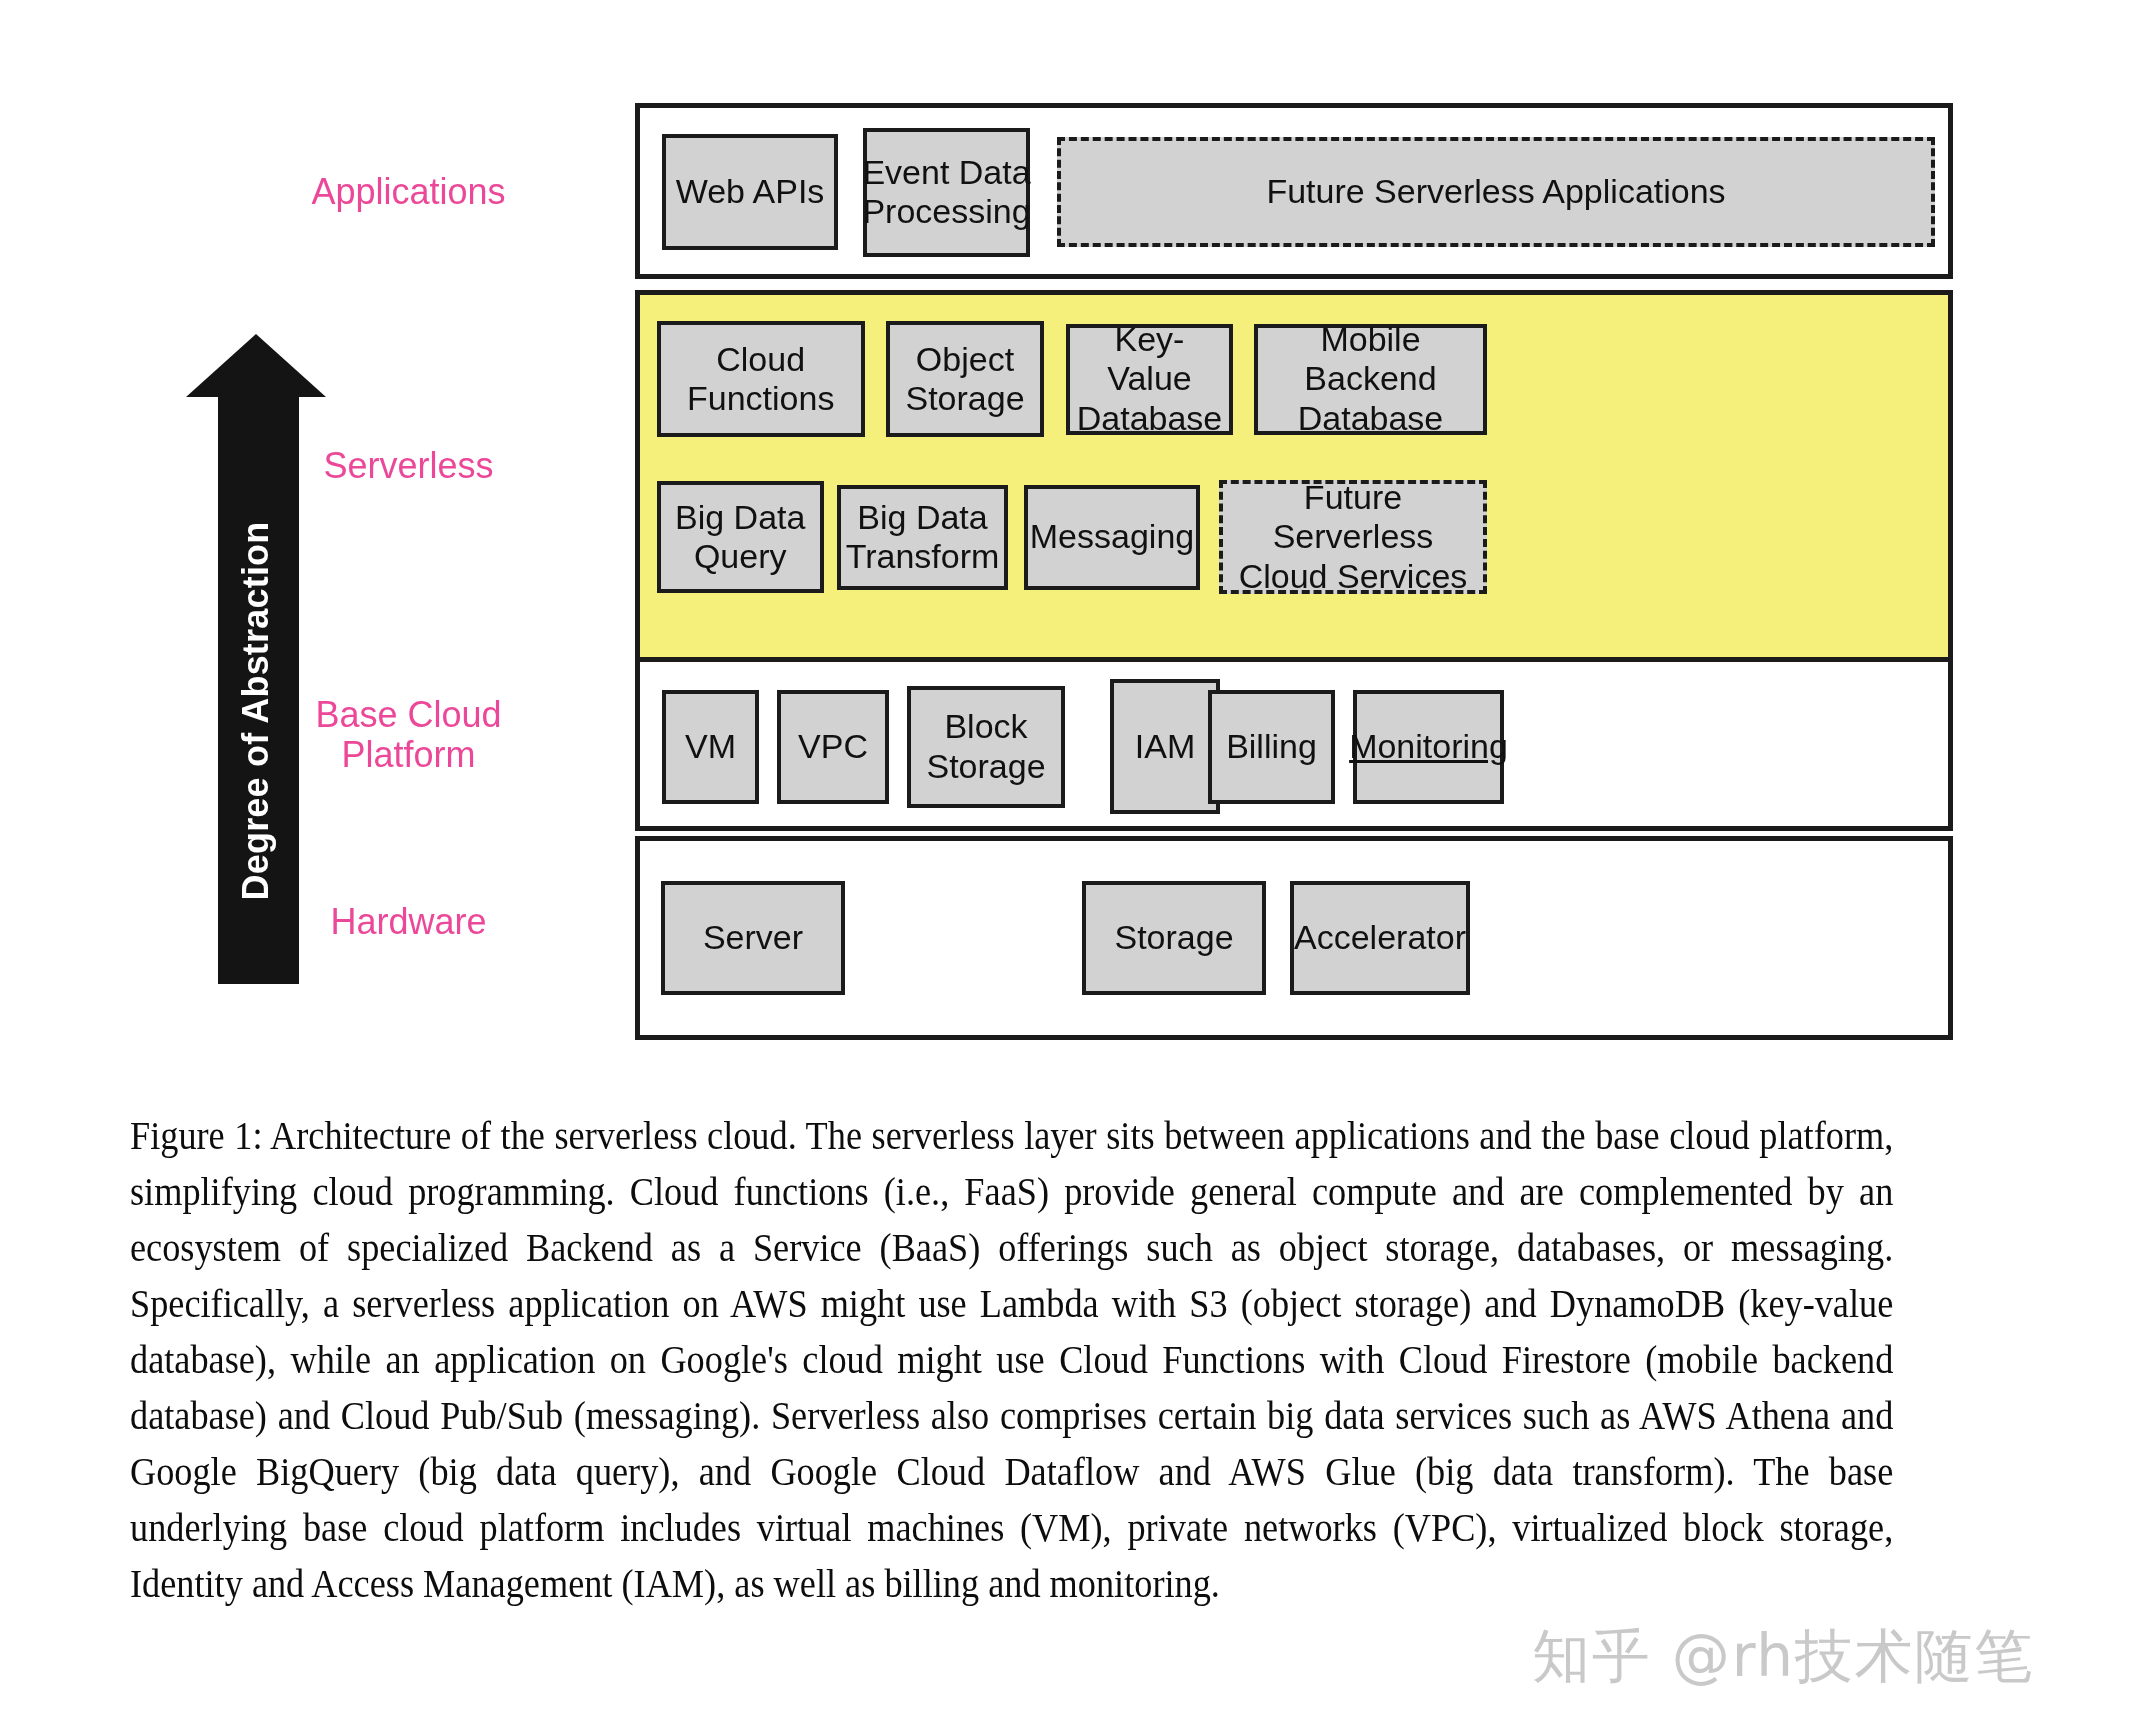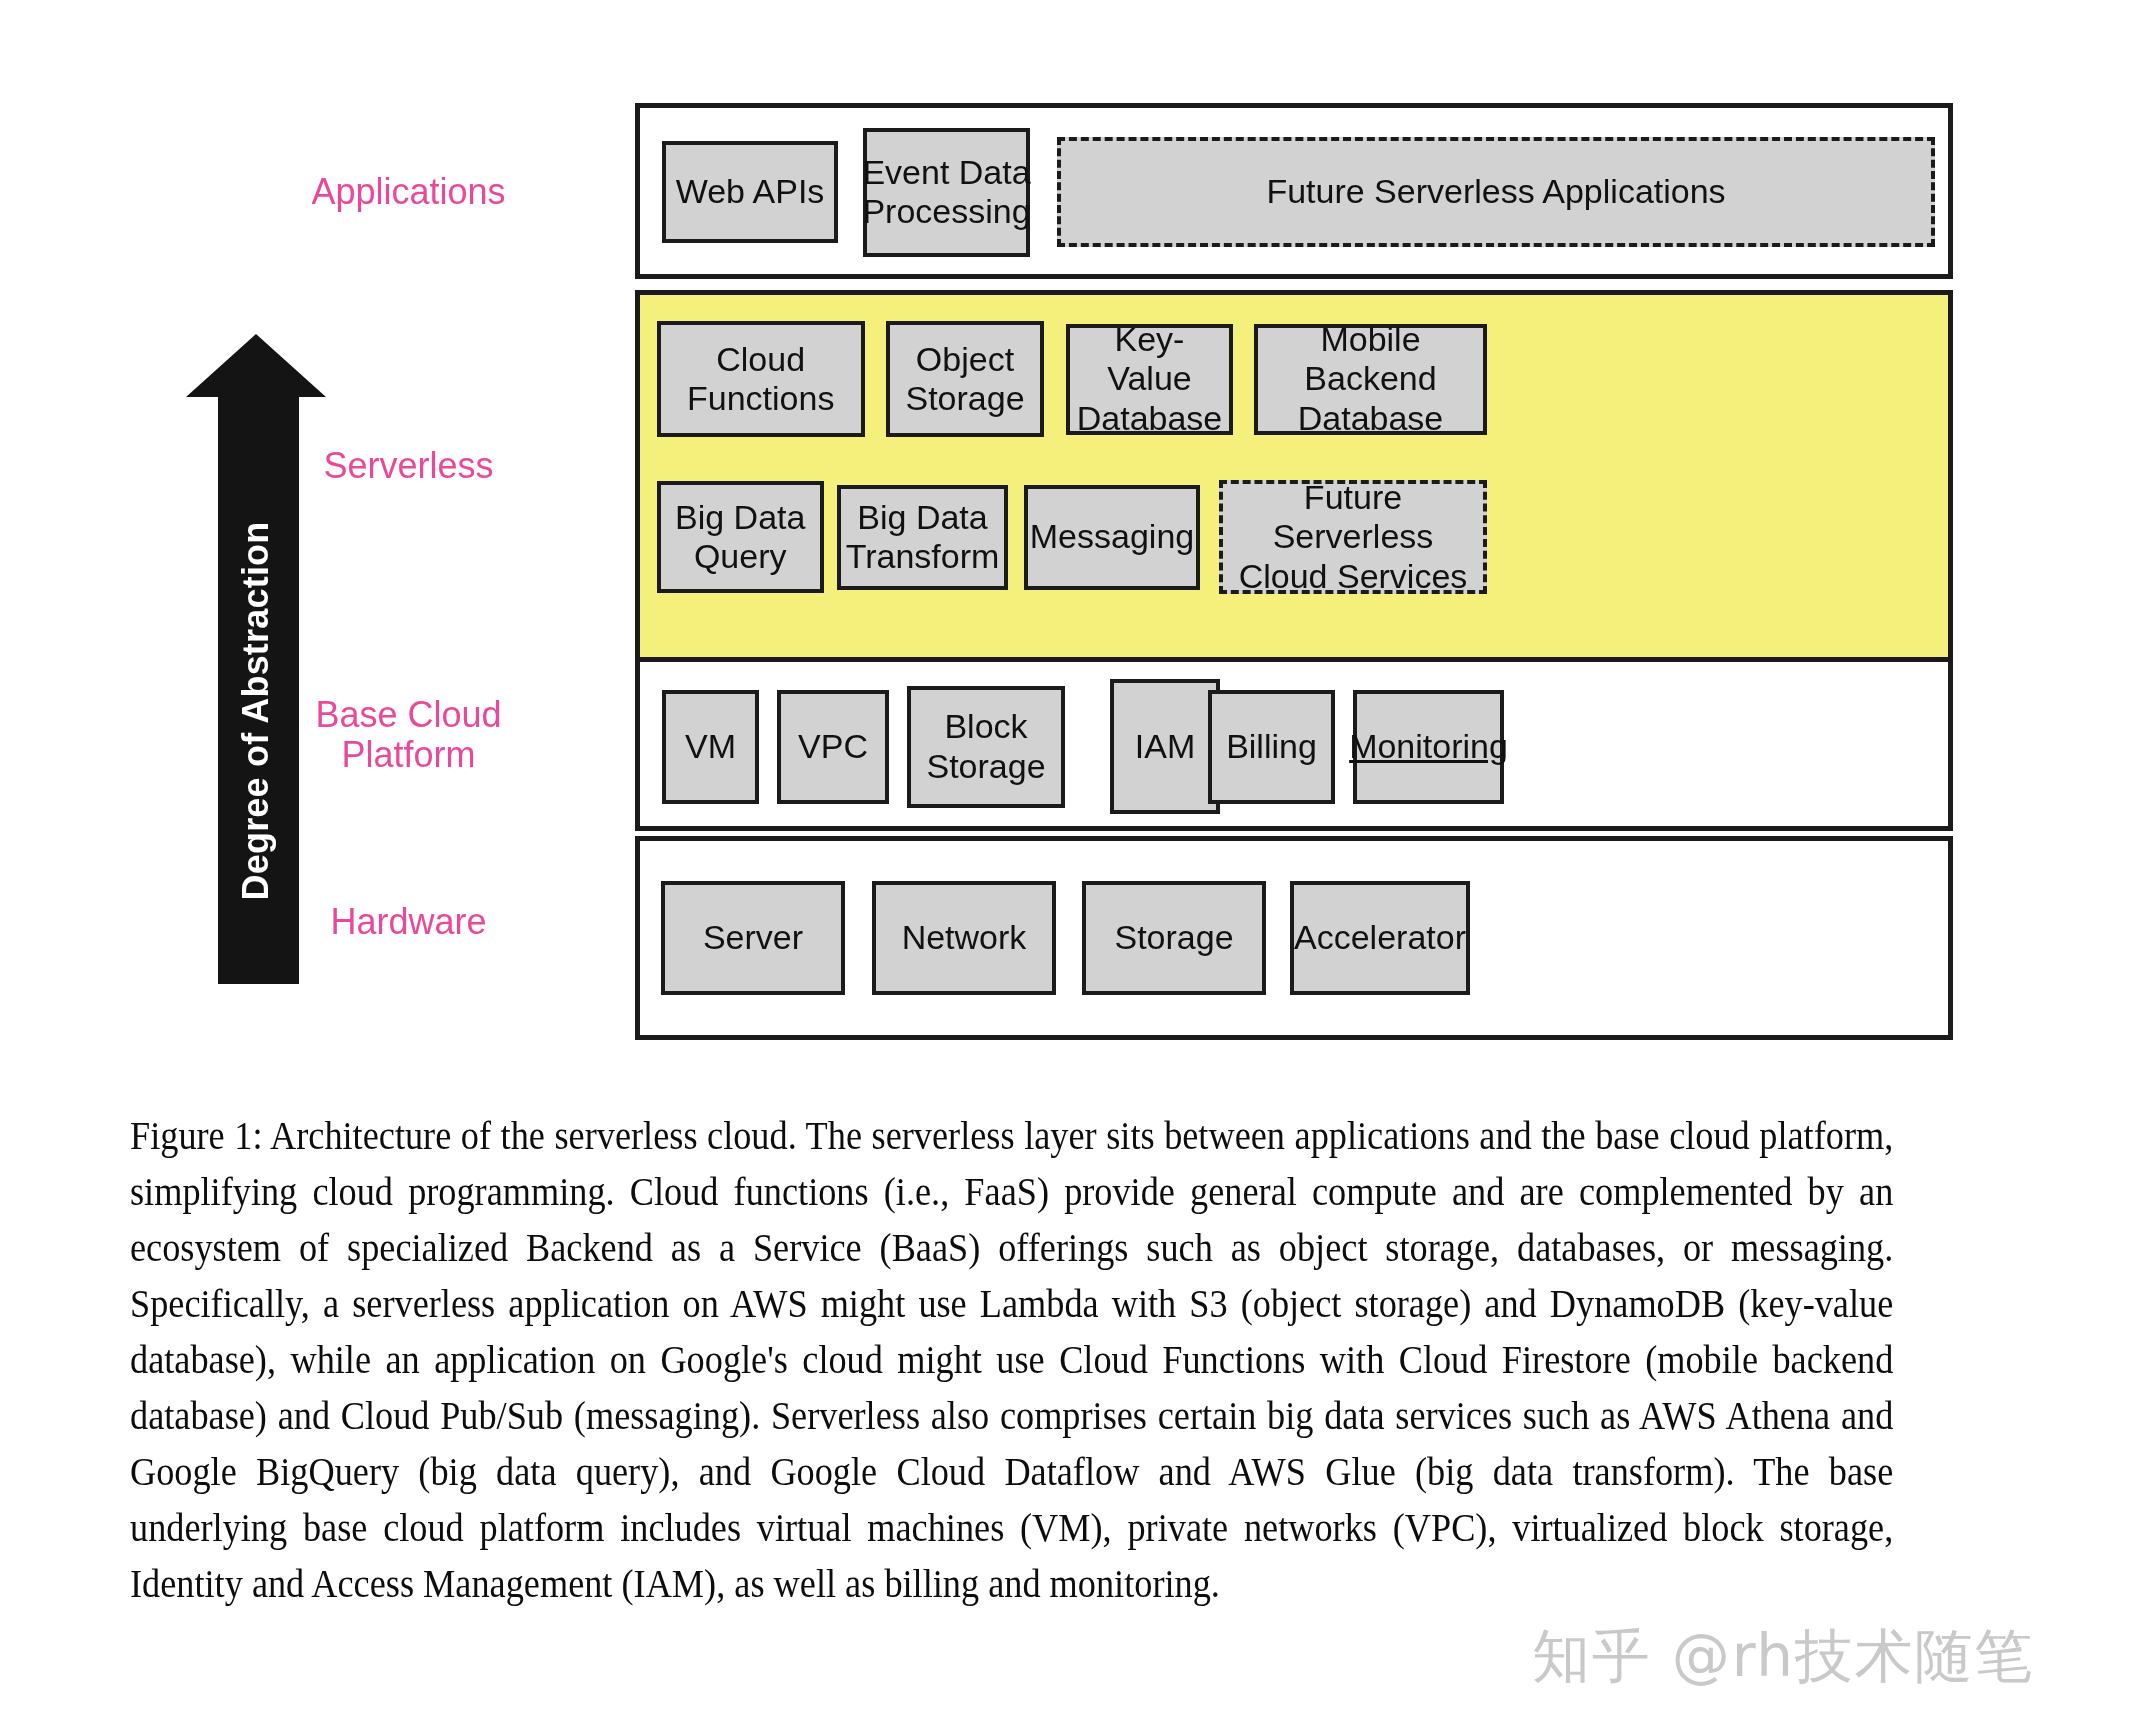--- a/index.html
+++ b/index.html
@@ -101,21 +101,21 @@
     font-weight: 400;
     padding: 0 5.3px;
   }
   .box.dashed {
     border-style: dashed;
     border-width: 4.4px;
   }
 
   
   #layer-applications .row { top: 16px; height: 136px; }
-  #box-web-apis          { position:absolute; left: 22px;  width: 176px; height: 102px; }
+  #box-web-apis          { position:absolute; left: 22px;  width: 176px; height: 116px; }
   #box-event-data        { position:absolute; left: 223px; width: 167px; height: 129px; }
   #box-future-apps       { position:absolute; left: 417px; width: 878px; height: 110px; }
 
   
   #sl-row-1 { top: 14px;  height: 140px; }
   #sl-row-2 { top: 172px; height: 140px; }
   #box-cloud-functions   { position:absolute; left: 16.7px;  width: 208px; height: 116px; }
   #box-object-storage    { position:absolute; left: 246px; width: 158px; height: 116px; }
   #box-keyvalue-db       { position:absolute; left: 426px; width: 167px; height: 111px; }
   #box-mobile-backend-db { position:absolute; left: 614px; width: 233px; height: 111px; }
@@ -214,21 +214,20 @@
       <div class="box" id="box-block-storage">Block<br>Storage</div>
       <div class="box" id="box-iam">IAM</div>
       <div class="box" id="box-billing">Billing</div>
       <div class="box" id="box-monitoring">Monitoring</div>
     </div>
   </div>
 
   <div class="layer" id="layer-hardware">
     <div class="row">
       <div class="box" id="box-server">Server</div>
-      <div class="box" id="box-network">Network</div>
       <div class="box" id="box-storage">Storage</div>
       <div class="box" id="box-accelerator">Accelerator</div>
     </div>
   </div>
 </div>
 
 <div id="caption">Figure 1: Architecture of the serverless cloud. The serverless layer sits between applications and the base cloud platform, simplifying cloud programming. Cloud functions (i.e., FaaS) provide general compute and are complemented by an ecosystem of specialized Backend as a Service (BaaS) offerings such as object storage, databases, or messaging. Specifically, a serverless application on AWS might use Lambda with S3 (object storage) and DynamoDB (key-value database), while an application on Google's cloud might use Cloud Functions with Cloud Firestore (mobile backend database) and Cloud Pub/Sub (messaging). Serverless also comprises certain big data services such as AWS Athena and Google BigQuery (big data query), and Google Cloud Dataflow and AWS Glue (big data transform). The base underlying base cloud platform includes virtual machines (VM), private networks (VPC), virtualized block storage, Identity and Access Management (IAM), as well as billing and monitoring.</div>
 
 <div id="watermark">知乎 @rh技术随笔</div>
 

